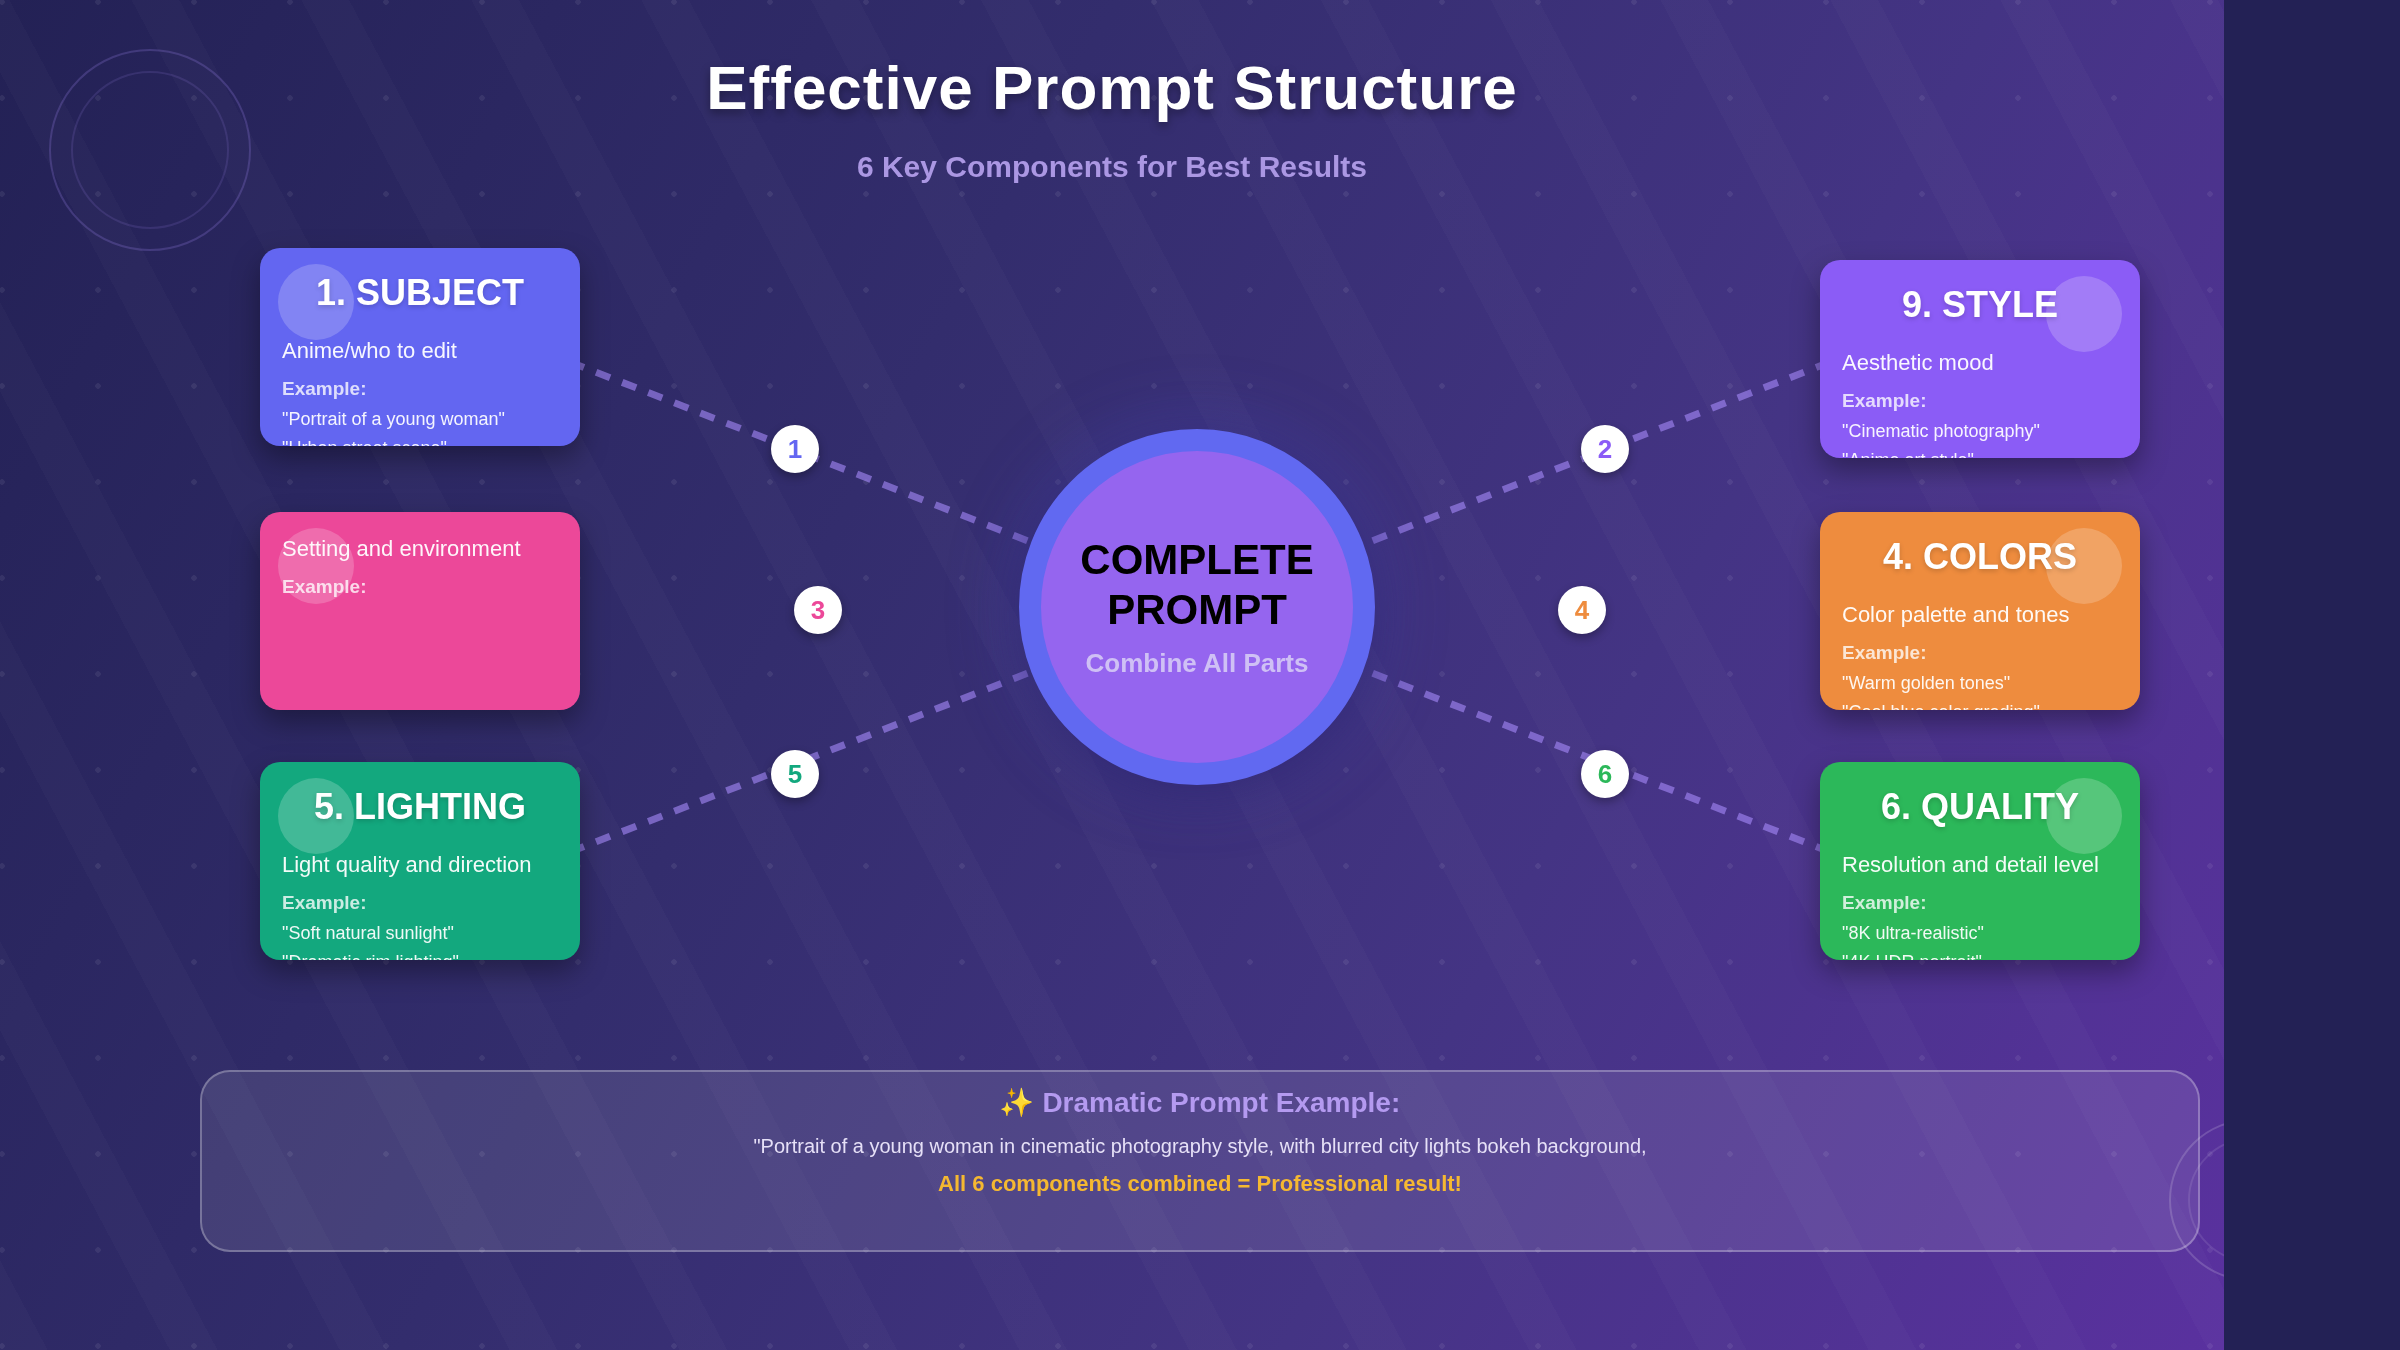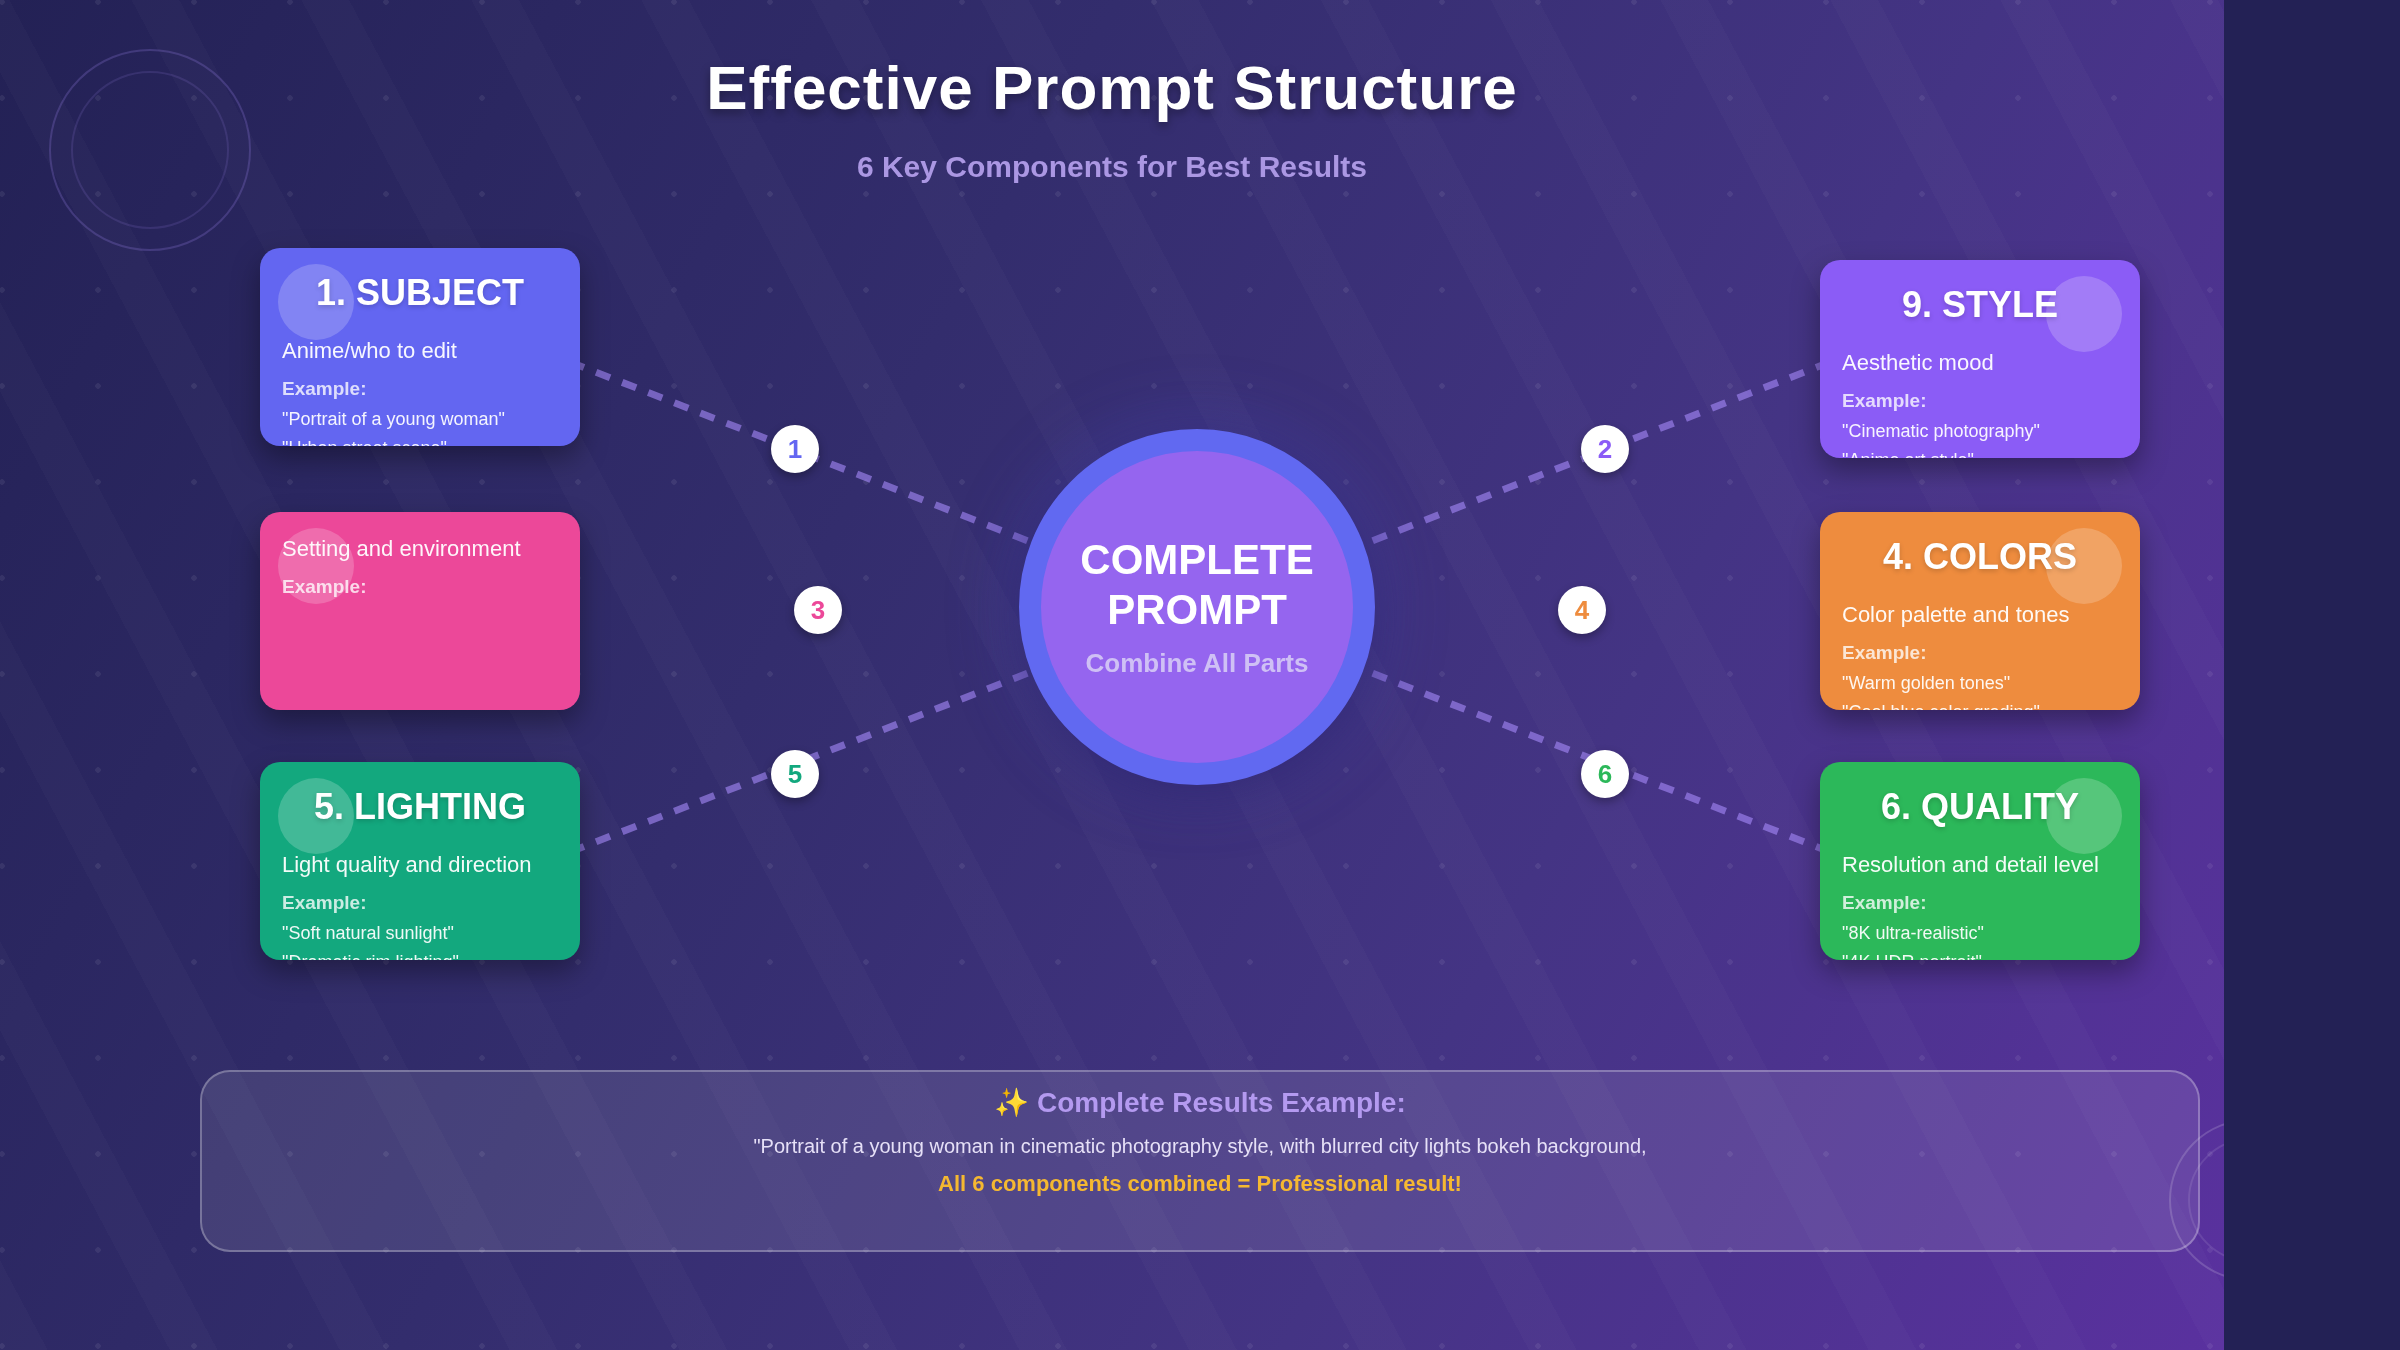--- a/index.html
+++ b/index.html
@@ -46,21 +46,21 @@
   }
   .deco-circle.dc-left{left:18px;}
   .deco-circle.dc-right{right:18px;}
 
   .center-circle{
     position:absolute;left:1019px;top:429px;width:356px;height:356px;border-radius:50%;
     box-sizing:border-box;border:22px solid #6169f1;background:#9565ef;
     display:flex;flex-direction:column;align-items:center;justify-content:center;
     z-index:2;box-shadow:0 10px 50px rgba(30,20,80,0.5), 0 0 70px rgba(99,102,241,0.35);
   }
-  .circle-title{font-size:42px;font-weight:700;color:#ffffff;line-height:1.18;text-align:center;}
+  .circle-title{font-size:42px;font-weight:700;color:#000000;line-height:1.18;text-align:center;}
   .circle-subtitle{margin-top:14px;font-size:26px;font-weight:700;color:#cfc0f5;text-align:center;}
 
   .badge{
     position:absolute;width:48px;height:48px;border-radius:50%;background:#ffffff;
     display:flex;align-items:center;justify-content:center;z-index:4;
     box-shadow:0 4px 10px rgba(0,0,0,0.3);
   }
   .badge span{font-size:26px;font-weight:700;}
 
   .footer-box{
@@ -165,18 +165,18 @@
     <span style="color: rgb(238, 140, 62);">4</span>
   </div>
   <div class="badge" style="left:771px;top:750px">
     <span style="color: rgb(19, 168, 126);">5</span>
   </div>
   <div class="badge" style="left:1581px;top:750px">
     <span style="color: rgb(44, 184, 90);">6</span>
   </div>
 
   <div class="footer-box">
-    <p class="footer-heading"><span>✨</span> <span>Complete Results Example:</span></p>
+    <p class="footer-heading"><span>✨</span> <span>Dramatic Prompt Example:</span></p>
     <p class="footer-line">"Portrait of a young woman in cinematic photography style, with blurred city lights bokeh background,</p>
     <p class="footer-highlight" style="color: rgb(245, 184, 49);">All 6 components combined = Professional result!</p>
   </div>
 
 </div>
 
 </body></html>

